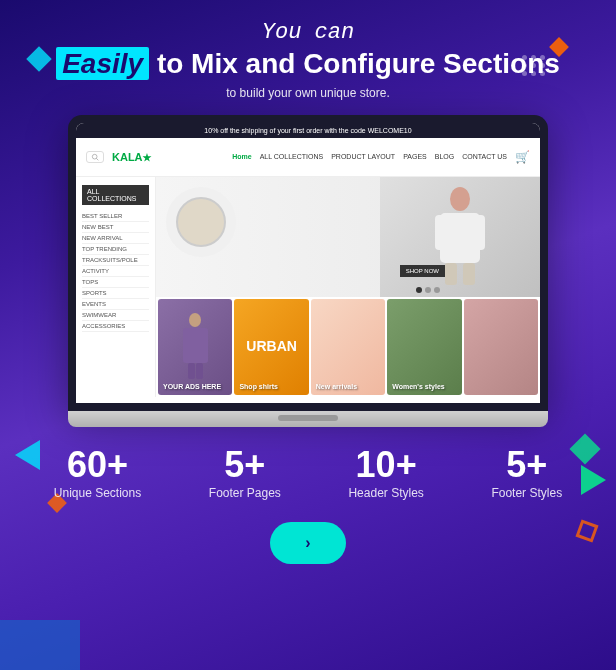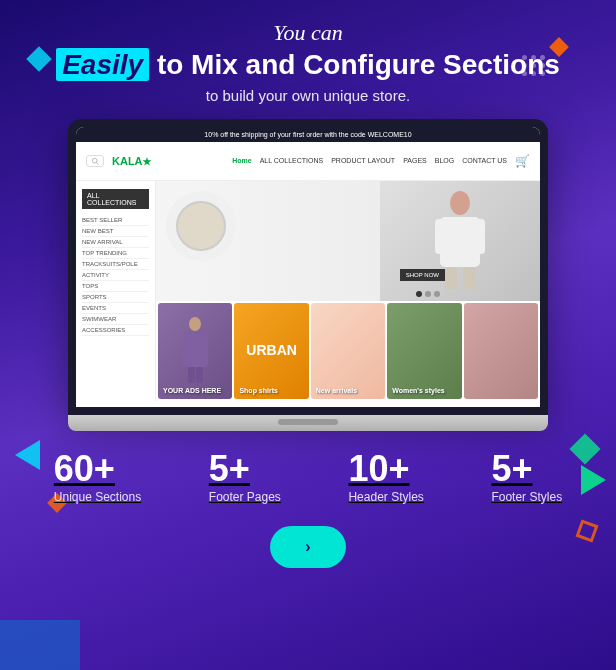--- a/index.html
+++ b/index.html
@@ -123,21 +123,21 @@
       opacity: 0.7;
     }
 
     .header-section {
       margin-top: 20px;
       text-align: center;
       z-index: 2;
     }
 
     .you-can-text {
-      font-family: Liberation Serif, serif;
+      font-family: Liberation Mono, monospace;
       font-style: italic;
       color: #ffffff;
       font-size: 22px;
       font-weight: 300;
       margin-bottom: 4px;
     }
 
     .headline {
       font-size: 28px;
       font-weight: 900;
@@ -151,21 +151,21 @@
       background: #00e5ff;
       color: #1a0a6e;
       padding: 1px 6px;
       border-radius: 2px;
       font-style: italic;
       font-weight: 900;
     }
 
     .subheadline {
       color: rgba(255,255,255,0.9);
-      font-size: 15px;
+      font-size: 12px;
       margin-top: 6px;
       font-weight: 400;
     }
 
     
     .laptop-wrapper {
       margin-top: 15px;
       z-index: 2;
       width: 480px;
     }
@@ -357,21 +357,21 @@
     
     .stats-section {
       display: flex;
       justify-content: space-around;
       width: 100%;
       padding: 20px 20px 10px;
       z-index: 2;
     }
 
     .stat-item {
-      text-decoration: underline;
+      text-align: center;
     }
 
     .stat-number {
       font-size: 36px;
       font-weight: 900;
       color: #ffffff;
       line-height: 1;
     }
 
     .stat-label {

